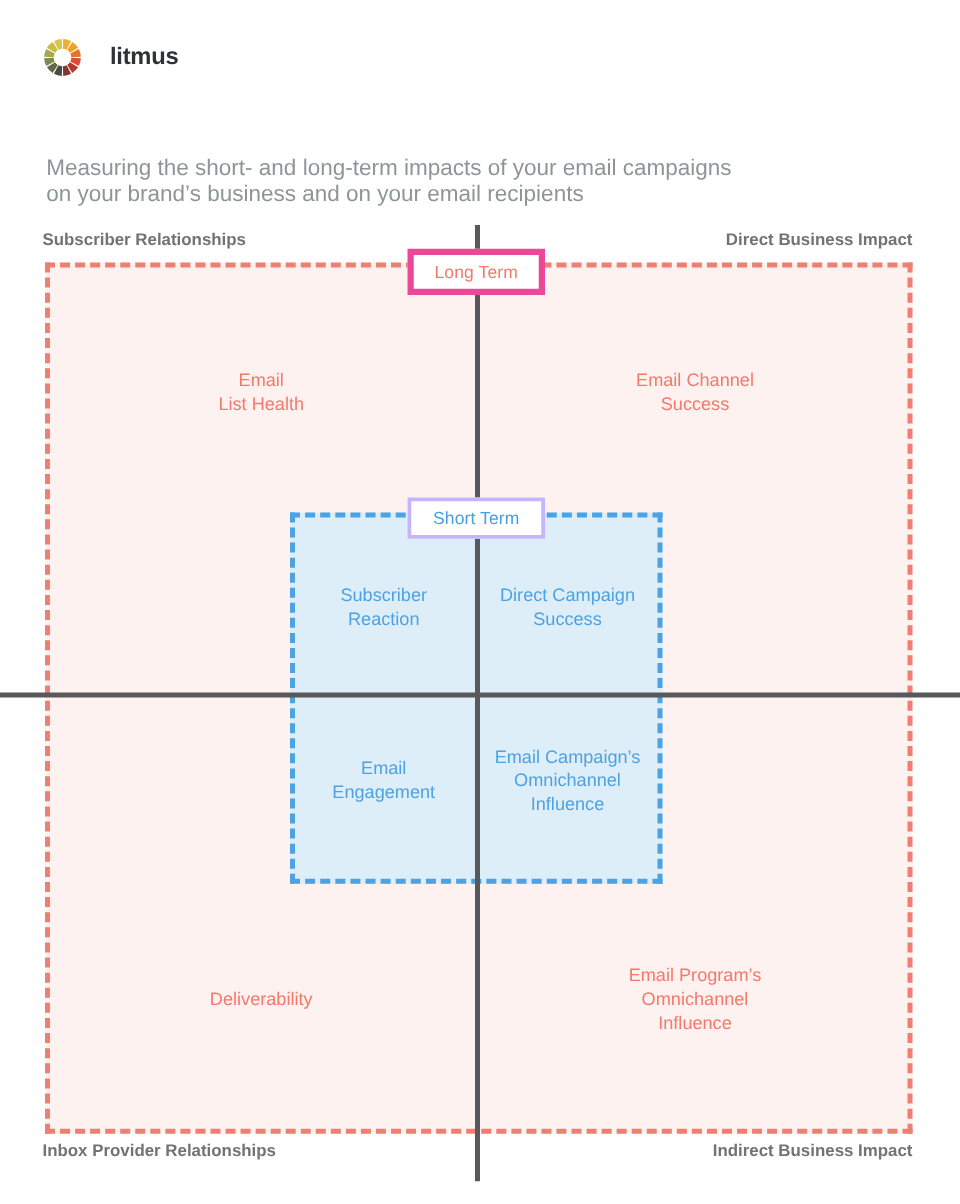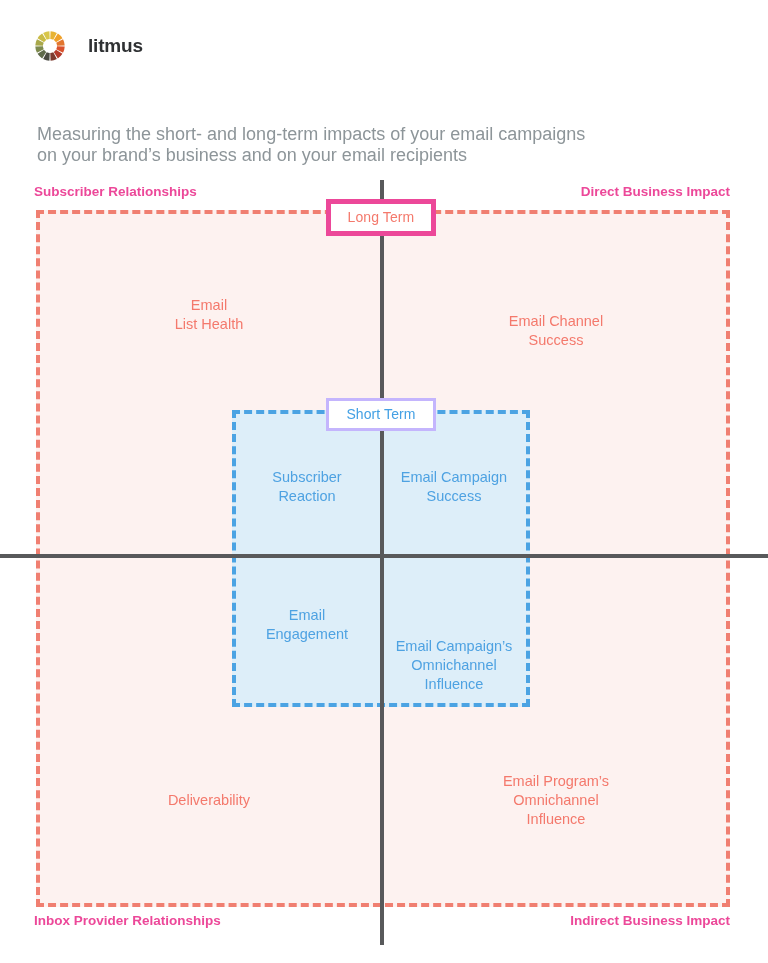--- a/index.html
+++ b/index.html
@@ -21,21 +21,21 @@
     font-size: 29px; font-weight: 700; color: #3b3d3f; letter-spacing: -0.4px;
   }
   .subtitle {
     position: absolute; left: 37px; top: 124px;
     font-size: 18px; line-height: 21px; color: #8d9599; font-weight: 400;
   }
   .subtitle div { white-space: pre; }
 
   
   .corner-label {
-    position: absolute; font-size: 13.5px; font-weight: 700; color: #ec4899; white-space: nowrap;
+    position: absolute; font-size: 13.5px; font-weight: 700; color: #737373; white-space: nowrap;
   }
   .cl-tl { left: 34px;  top: 184px; }
   .cl-tr { right: 38px; top: 184px; }
   .cl-bl { left: 34px;  top: 913px; }
   .cl-br { right: 38px; top: 913px; }
 
   
   .axis-v {
     position: absolute; left: 380px; top: 180px;
     width: 4px; height: 765px; background: #58595b;
@@ -69,25 +69,25 @@
 
   
   .qlabel {
     position: absolute; text-align: center; font-size: 14.5px; line-height: 19px;
     font-weight: 400; white-space: pre-line;
   }
   .q-red  { color: #f4796c; }
   .q-blue { color: #4ea2e2; }
 
   .q-list-health   { left: 126px; top: 296px; width: 166px; }
-  .q-channel       { left: 470px; top: 312px; width: 172px; }
+  .q-channel       { left: 470px; top: 296px; width: 172px; }
   .q-sub-reaction  { left: 229px; top: 468px; width: 156px; }
   .q-camp-success  { left: 380px; top: 468px; width: 148px; }
   .q-engagement    { left: 229px; top: 606px; width: 156px; }
-  .q-camp-omni     { left: 380px; top: 597px; width: 148px; margin-top: 40px; }
+  .q-camp-omni     { left: 380px; top: 597px; width: 148px; }
   .q-deliver       { left: 126px; top: 791px; width: 166px; }
   .q-prog-omni     { left: 470px; top: 772px; width: 172px; }
 </style>
 </head>
 <body>
 
 <div class="page">
 
   <div class="brand">
     <svg class="brand-mark" viewBox="0 0 100 100">
@@ -130,21 +130,21 @@
 Omnichannel
 Influence</div>
 
   <div class="box-short"></div>
 
   <div class="axis-v"></div>
   <div class="axis-h"></div>
 
   <div class="qlabel q-blue q-sub-reaction">Subscriber
 Reaction</div>
-  <div class="qlabel q-blue q-camp-success">Email Campaign
+  <div class="qlabel q-blue q-camp-success">Direct Campaign
 Success</div>
   <div class="qlabel q-blue q-engagement">Email
 Engagement</div>
   <div class="qlabel q-blue q-camp-omni">Email Campaign’s
 Omnichannel
 Influence</div>
 
   <div class="badge badge-long">Long Term</div>
   <div class="badge badge-short">Short Term</div>
 

